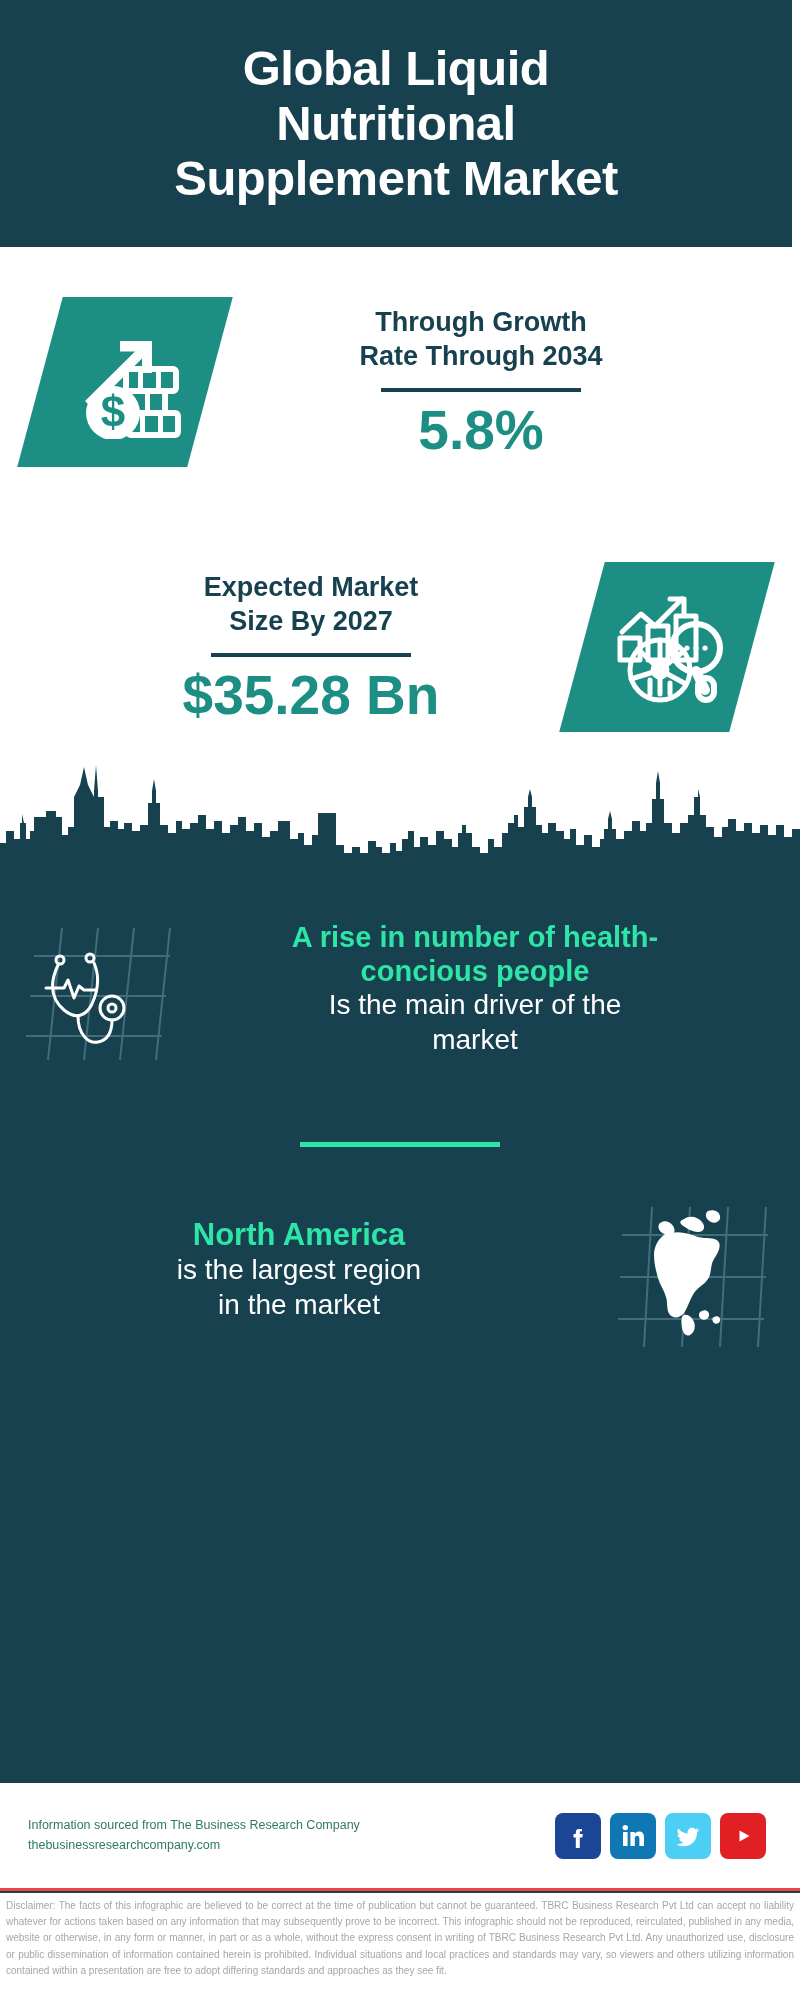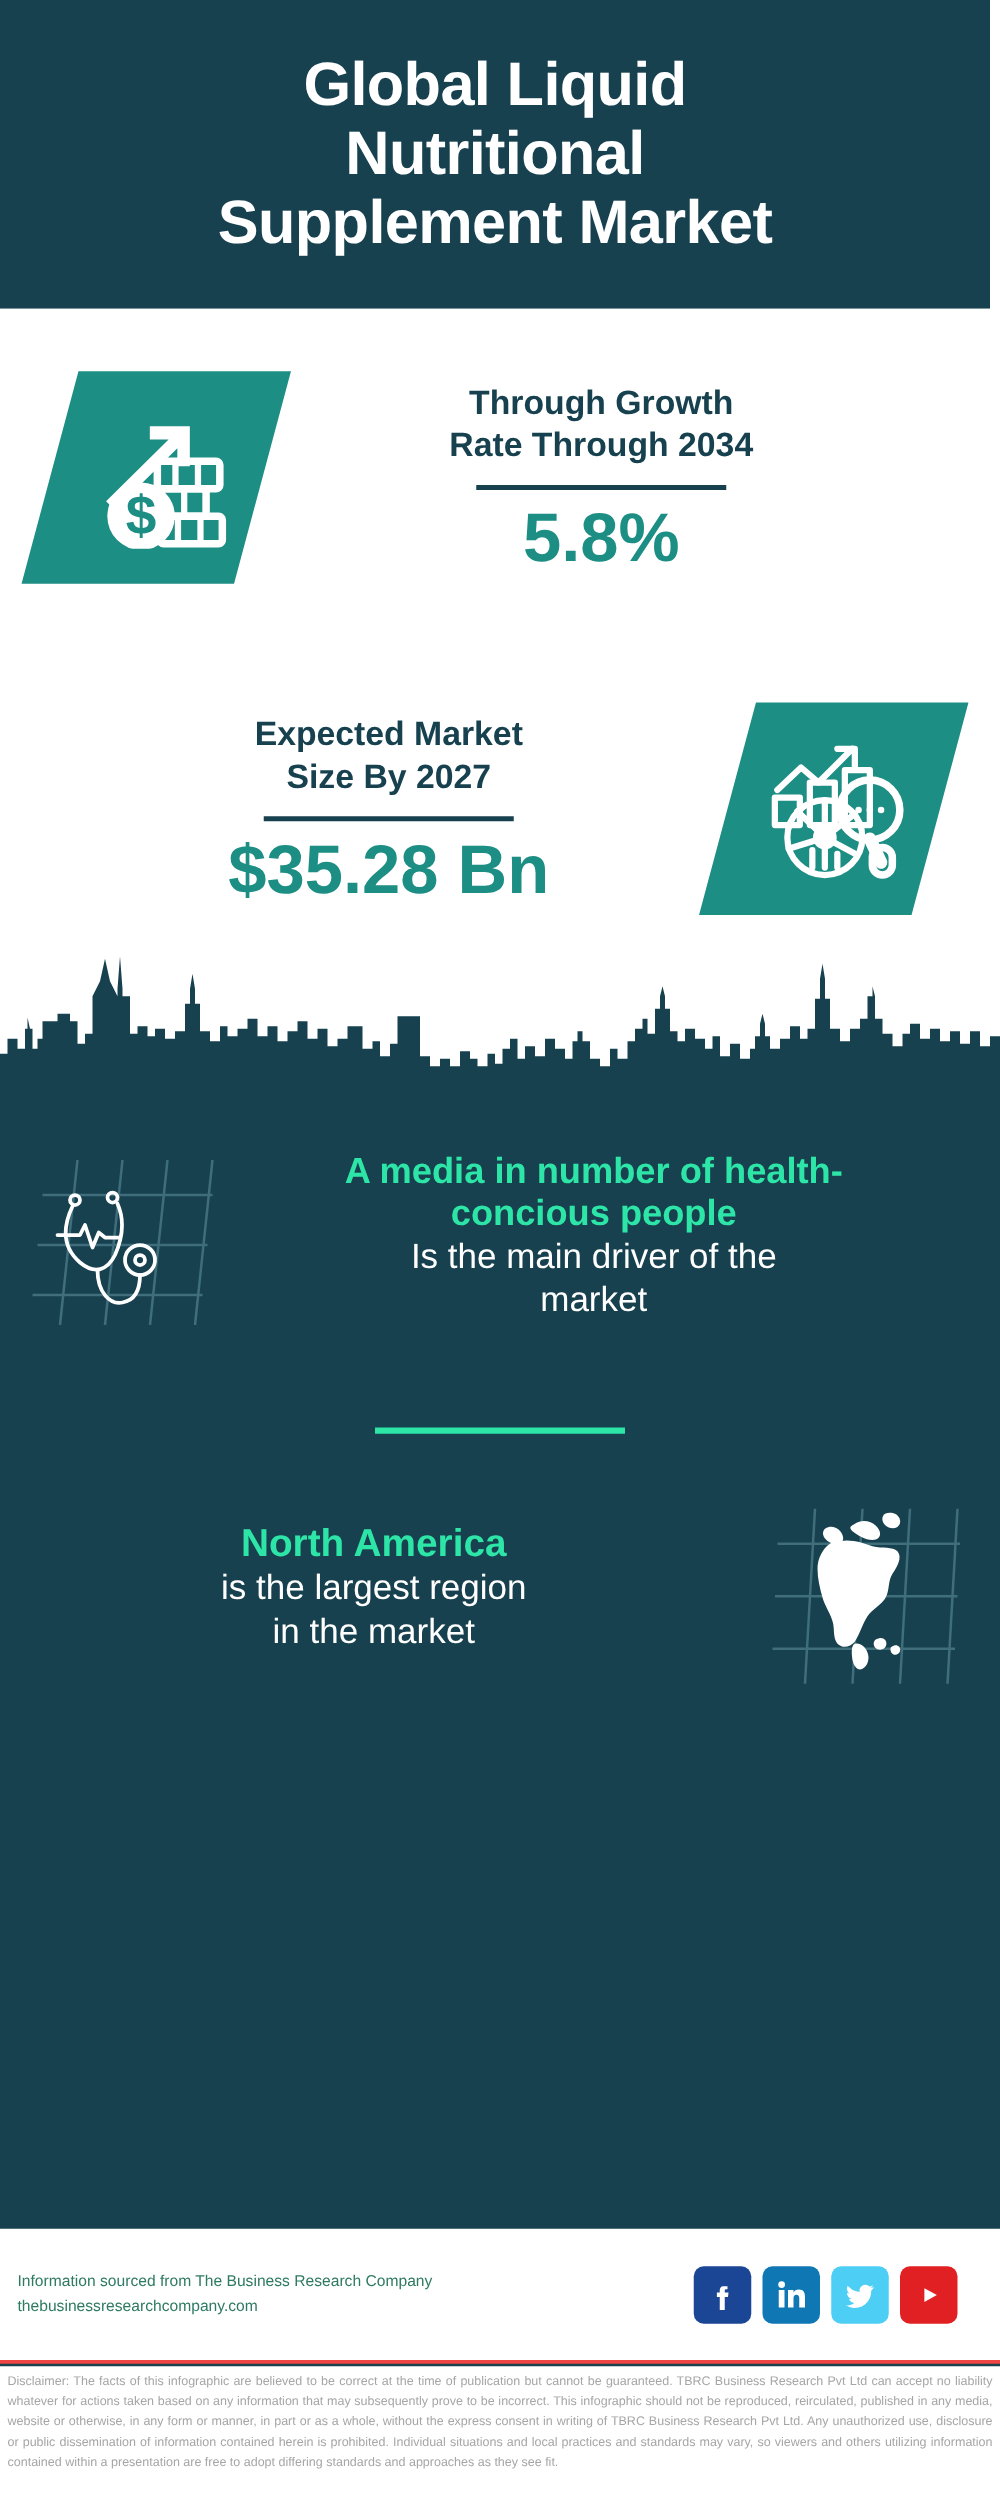--- a/index.html
+++ b/index.html
@@ -77,21 +77,21 @@
   .green-rule {
     width:200px; height:5px; background:#2ee5a8; margin:0 auto;
   }
 
   
   .footer {
     background:#ffffff;
     border-top:3px solid #17414f;
     height:108px;
     display:flex; align-items:center;
-    padding-left:14px;
+    padding-left:28px;
   }
   .footer-text { flex:1; }
   .footer-text div {
     color:#2f7a62; font-size:12.5px; line-height:1.55;
   }
   .socials { display:flex; gap:9px; padding-right:34px; }
   .soc { width:46px; height:46px; border-radius:8px; display:flex;
          align-items:center; justify-content:center; }
   .soc svg { display:block; }
 
@@ -231,21 +231,21 @@
             <path d="M34 41 C26 58, 26 74, 40 86 C52 96, 62 92, 68 80 C76 62, 74 48, 70 39"></path>
             <path d="M54 92 C54 110, 64 120, 74 118 C85 116, 88 106, 88 96"></path>
             <circle cx="88" cy="84" r="12"></circle>
             <circle cx="88" cy="84" r="4"></circle>
             <polyline points="22,64 40,64 44,56 50,74 55,62 60,66 72,66" stroke-width="3"></polyline>
           </g>
         </svg>
       </div>
       <div class="dark-text">
         <div class="dark-head">
-          <span>A media in number of health-</span><br>
+          <span>A rise in number of health-</span><br>
           <span>concious people</span>
         </div>
         <div class="dark-body">
           <span>Is the main driver of the</span><br>
           <span>market</span>
         </div>
       </div>
     </div>
 
     <div class="green-rule" style="margin-top:84px;"></div>

